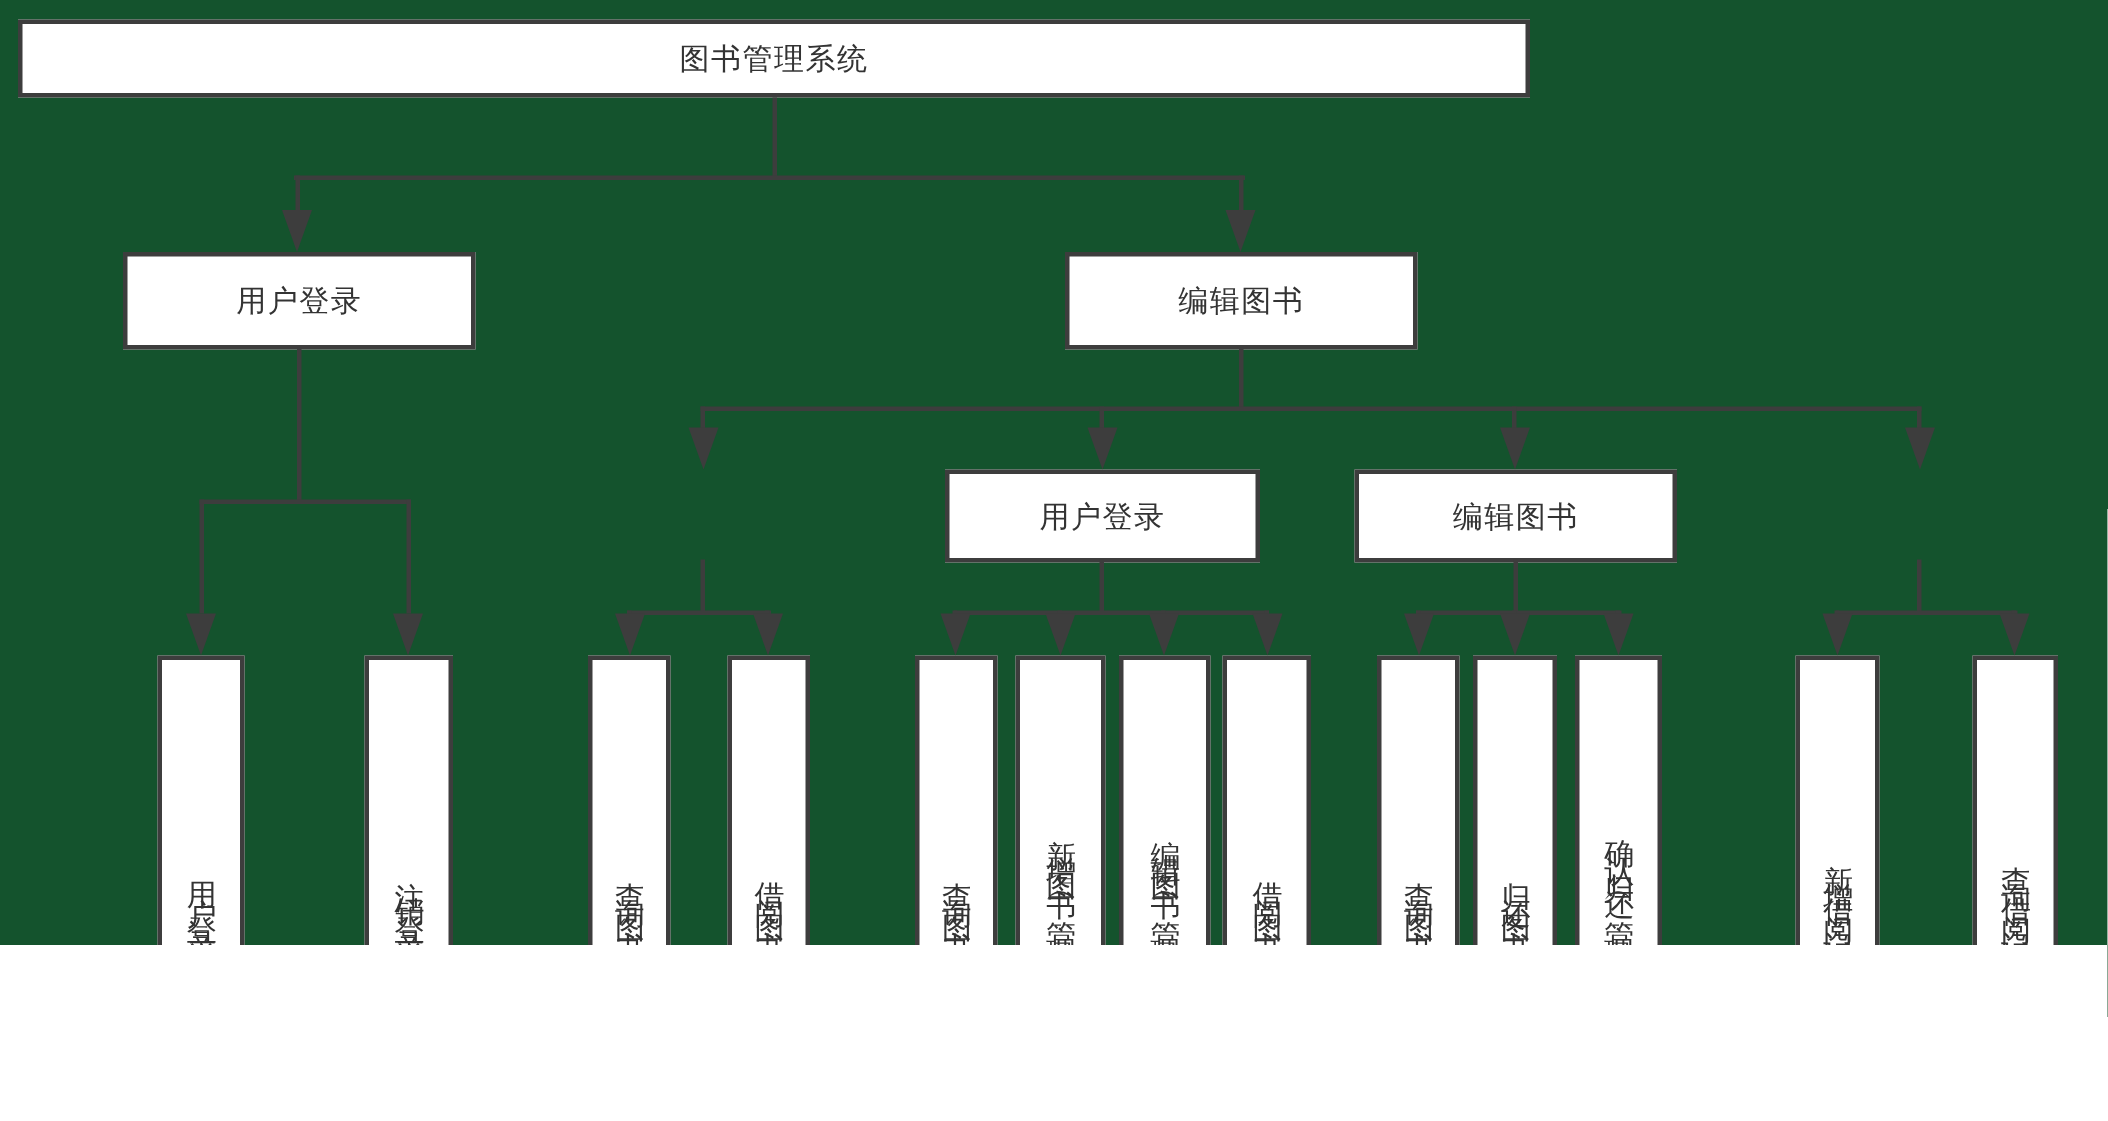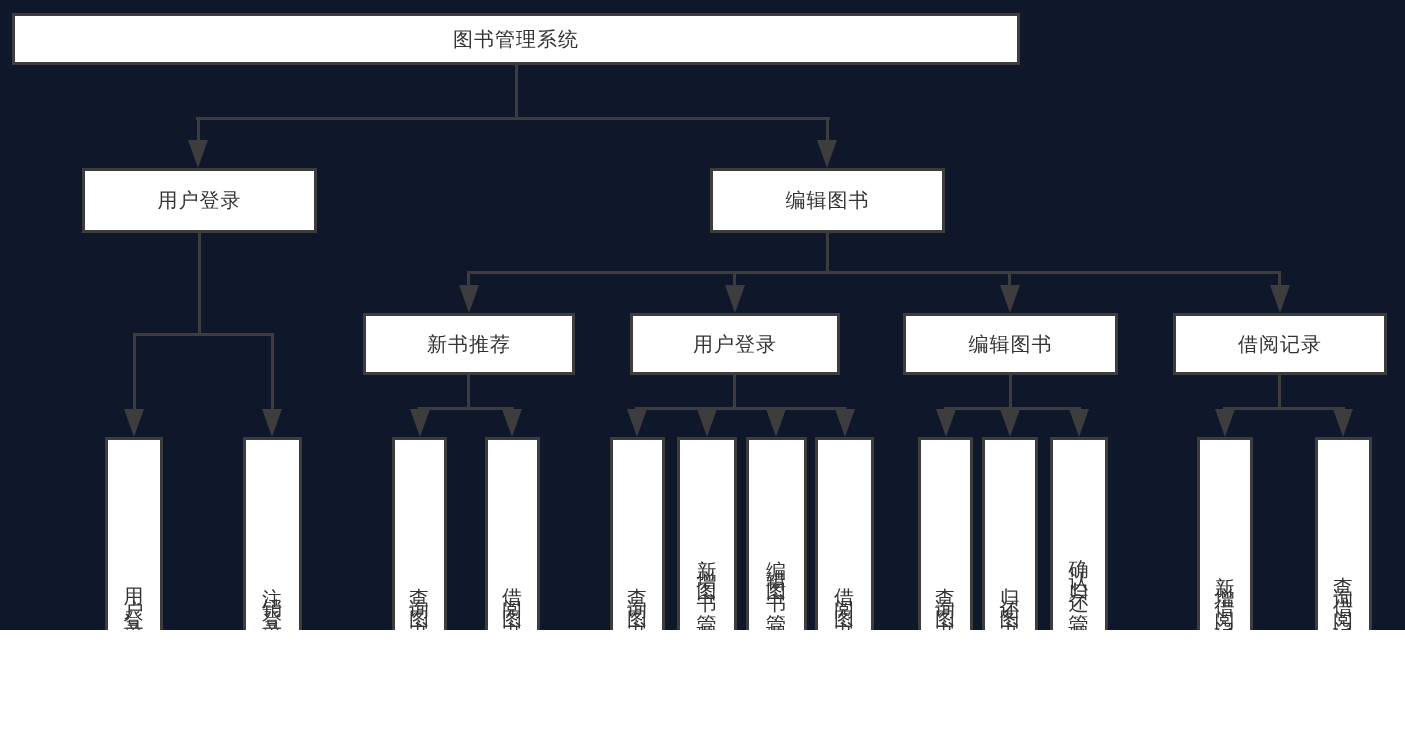--- a/index.html
+++ b/index.html
@@ -4,21 +4,21 @@
 <style>
   :root{
     --line:#3d3d3d;
     --text:#333333;
     --wm:#b0b0b0;
   }
   html,body{margin:0;padding:0;background:#ffffff;}
   .canvas{
     position:relative;
     width:1405px;height:630px;
-    background:#0f172a;
+    background:#14532d;
     font-family:Liberation Sans, sans-serif;
     overflow:hidden;
   }
   
   .node{
     position:absolute;
     box-sizing:border-box;
     border:3px solid var(--line);
     background:#ffffff;
     display:flex;
@@ -68,31 +68,25 @@
     <span>图书管理系统</span>
   </div>
 
   <div class="node" style="left:82px;top:168px;width:235px;height:65px">
     <span>用户登录</span>
   </div>
   <div class="node" style="left:710px;top:168px;width:235px;height:65px">
     <span>编辑图书</span>
   </div>
 
-  <div class="node" style="left:363px;top:313px;width:212px;height:62px">
-    <span>新书推荐</span>
-  </div>
   <div class="node" style="left:630px;top:313px;width:210px;height:62px">
     <span>用户登录</span>
   </div>
   <div class="node" style="left:903px;top:313px;width:215px;height:62px">
     <span>编辑图书</span>
-  </div>
-  <div class="node" style="left:1173px;top:313px;width:214px;height:62px">
-    <span>借阅记录</span>
   </div>
 
   <div class="node leaf" style="left:105px;top:437px;width:58px;height:302px">
     <span>用户登录</span>
   </div>
   <div class="node leaf" style="left:243px;top:437px;width:59px;height:302px">
     <span>注销登录</span>
   </div>
 
   <div class="node leaf" style="left:392px;top:437px;width:55px;height:302px">

